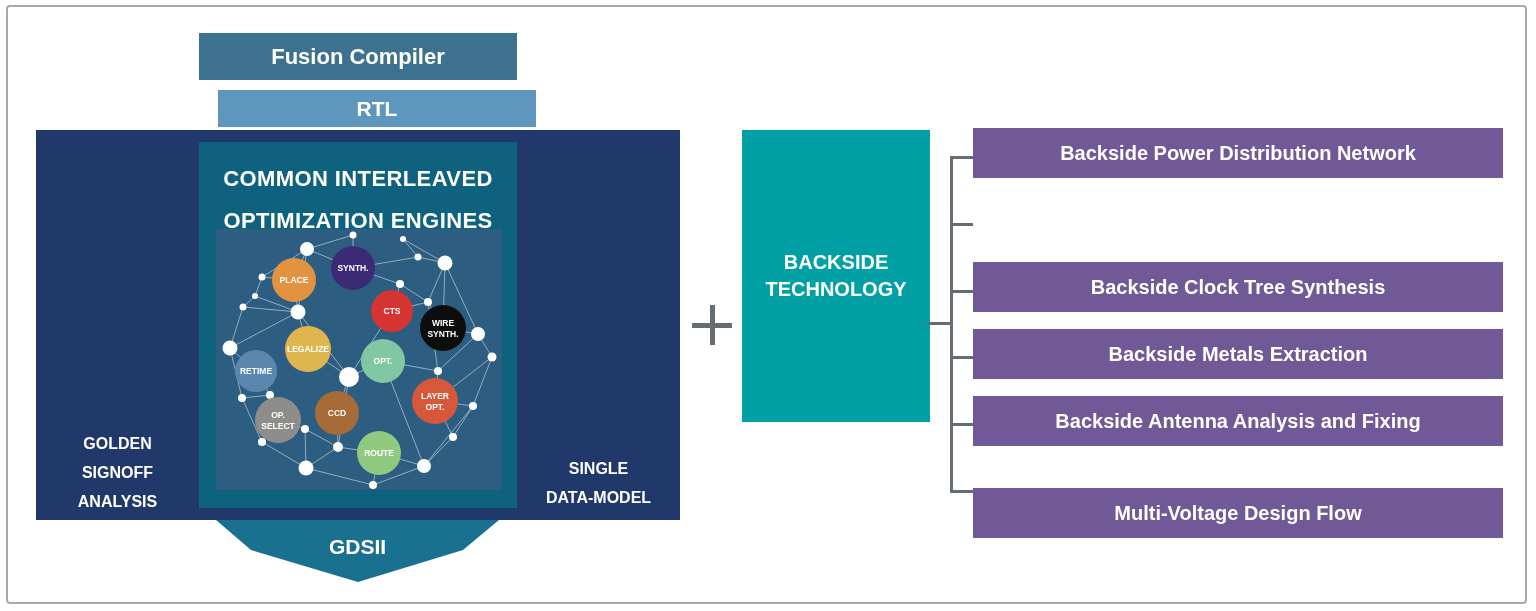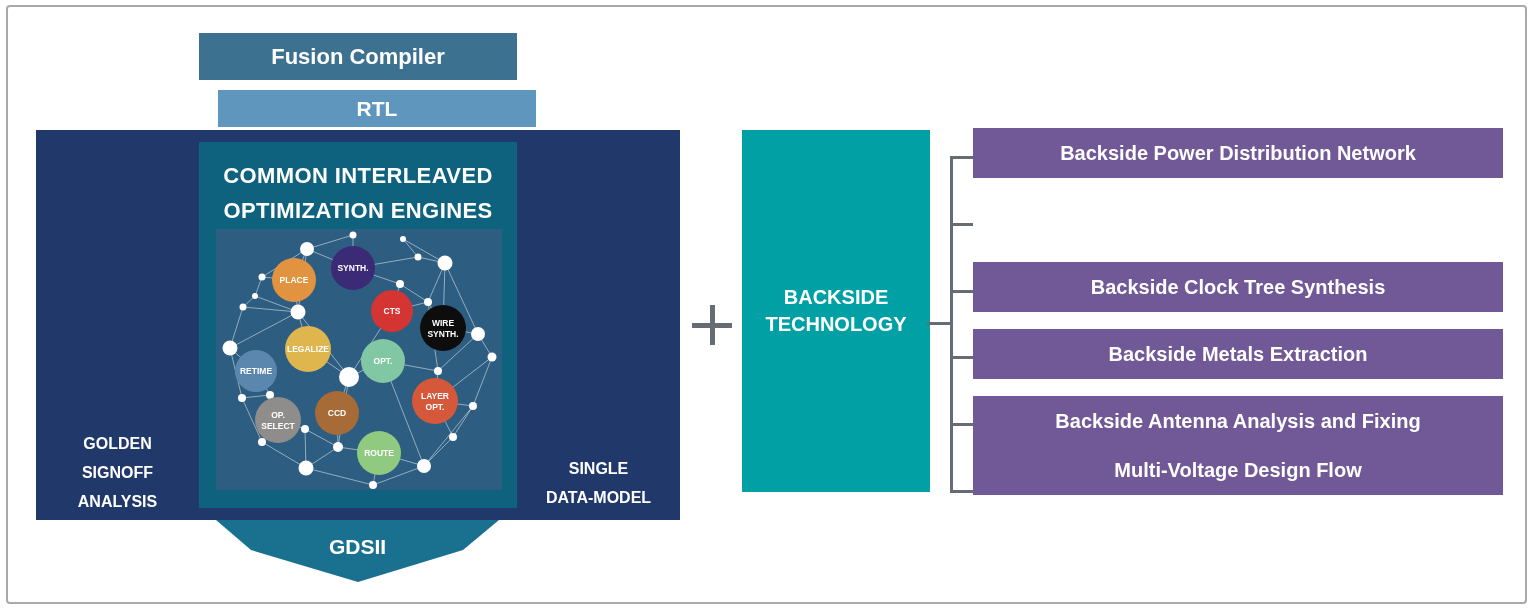--- a/index.html
+++ b/index.html
@@ -12,40 +12,40 @@
   .canvas{position:relative;width:1536px;height:611px;background:#ffffff;
     font-family:"Liberation Sans",sans-serif;overflow:hidden;border-radius:17px;}
   .abs{position:absolute;}
   .frame{left:6px;top:5px;width:1517px;height:595px;border:2px solid var(--frame);border-radius:4px;}
   .boxtext{color:var(--text_light);font-weight:bold;display:flex;align-items:center;justify-content:center;text-align:center;}
   .fusion{left:199px;top:33px;width:318px;height:47px;background:var(--fusion_box);font-size:22px;}
   .rtl{left:218px;top:90px;width:318px;height:37px;background:var(--rtl_box);font-size:21px;}
   .navy{left:36px;top:130px;width:644px;height:390px;background:var(--navy);}
   .engine-panel{left:199px;top:142px;width:318px;height:366px;background:var(--engine_panel);}
   .engine-title{position:absolute;left:0;top:16px;width:318px;color:var(--text_light);font-weight:bold;
-    font-size:22px;line-height:35px;letter-spacing:0.4px;text-align:center;white-space:pre-line;}
+    font-size:22px;line-height:42px;letter-spacing:0.4px;text-align:center;white-space:pre-line;}
   .net{left:216px;top:229px;}
   .side-label{color:var(--text_light);font-weight:bold;font-size:16px;line-height:29px;
     text-align:center;white-space:pre-line;}
   .left-label{left:36px;top:429px;width:163px;}
   .right-label{left:517px;top:454px;width:163px;}
   .chevron-svg{left:216px;top:520px;}
   .chevron-svg text{font-family:"Liberation Sans",sans-serif;font-weight:bold;font-size:21px;fill:var(--text_light);}
   .plus{left:692px;top:305px;width:40px;height:40px;}
   .plus .bar-h{position:absolute;left:0;top:17.5px;width:40px;height:5px;background:var(--connector);}
   .plus .bar-v{position:absolute;left:17.5px;top:0;width:5px;height:40px;background:var(--connector);}
-  .backside{left:742px;top:130px;width:188px;height:362px;background:var(--backside_teal);
+  .backside{left:742px;top:130px;width:188px;height:292px;background:var(--backside_teal);
     font-size:20px;line-height:27px;white-space:pre-line;}
   .cline{background:var(--connector);}
   .cmain{left:927px;top:322px;width:26px;height:3px;}
   .ctrunk{left:950px;top:156px;width:3px;height:337px;}
   .cstub{left:952px;width:21px;height:3px;}
   .s0{top:156px}.s1{top:223px}.s2{top:290px}.s3{top:356px}.s4{top:423px}.s5{top:490px}
   .bar{left:973px;width:530px;height:50px;background:var(--feature_purple);font-size:20px;}
-  .b0{top:128px}.b1{top:195px}.b2{top:262px}.b3{top:329px}.b4{top:396px}.b5{top:445px}
+  .b0{top:128px}.b1{top:195px}.b2{top:262px}.b3{top:329px}.b4{top:396px}.b5{top:488px}
   .net-svg-text{font-family:"Liberation Sans",sans-serif;}
 </style>
 </head>
 <body>
 
 <div class="canvas">
   <div class="abs frame"></div>
 
   <div class="abs boxtext fusion">
     <span>Fusion Compiler</span>

